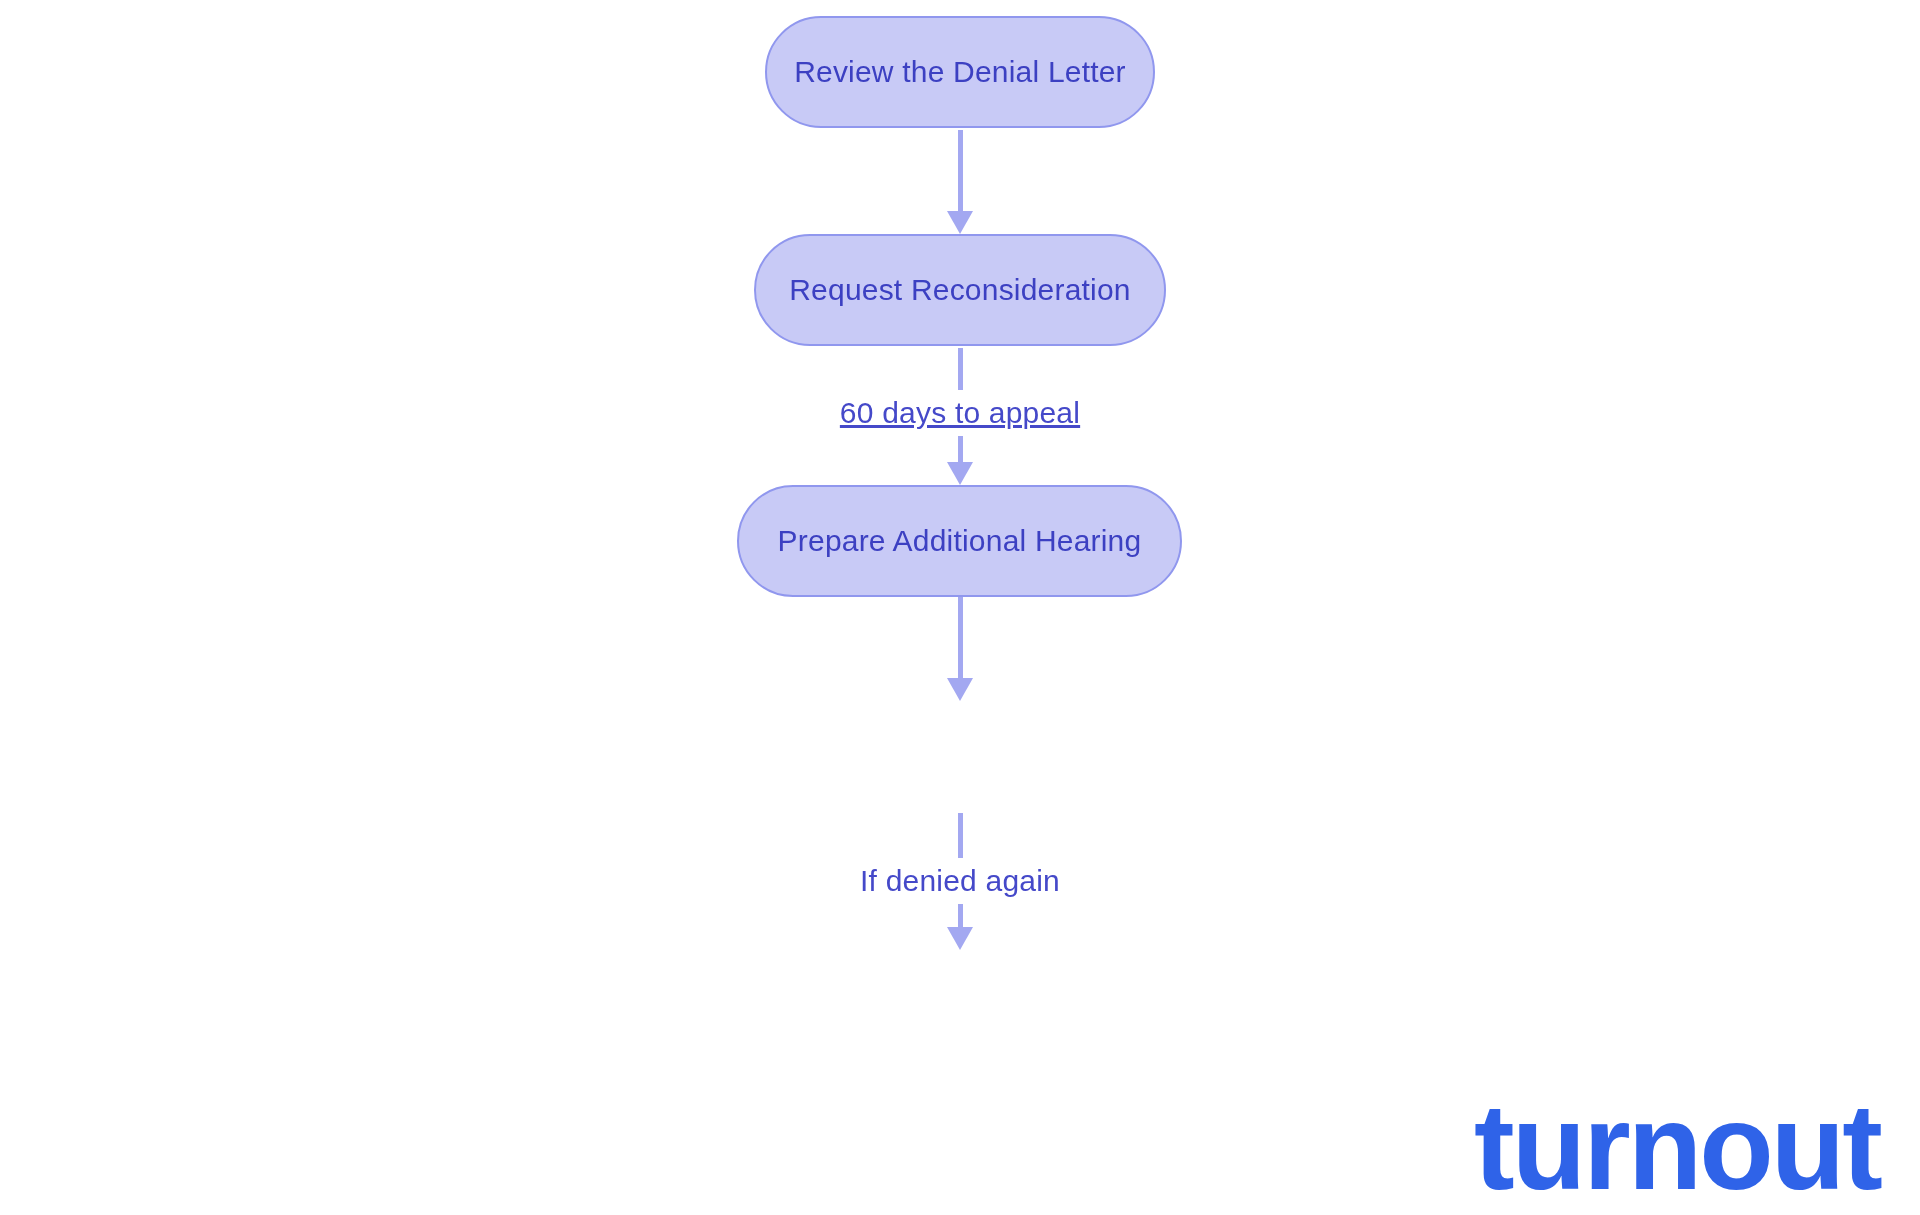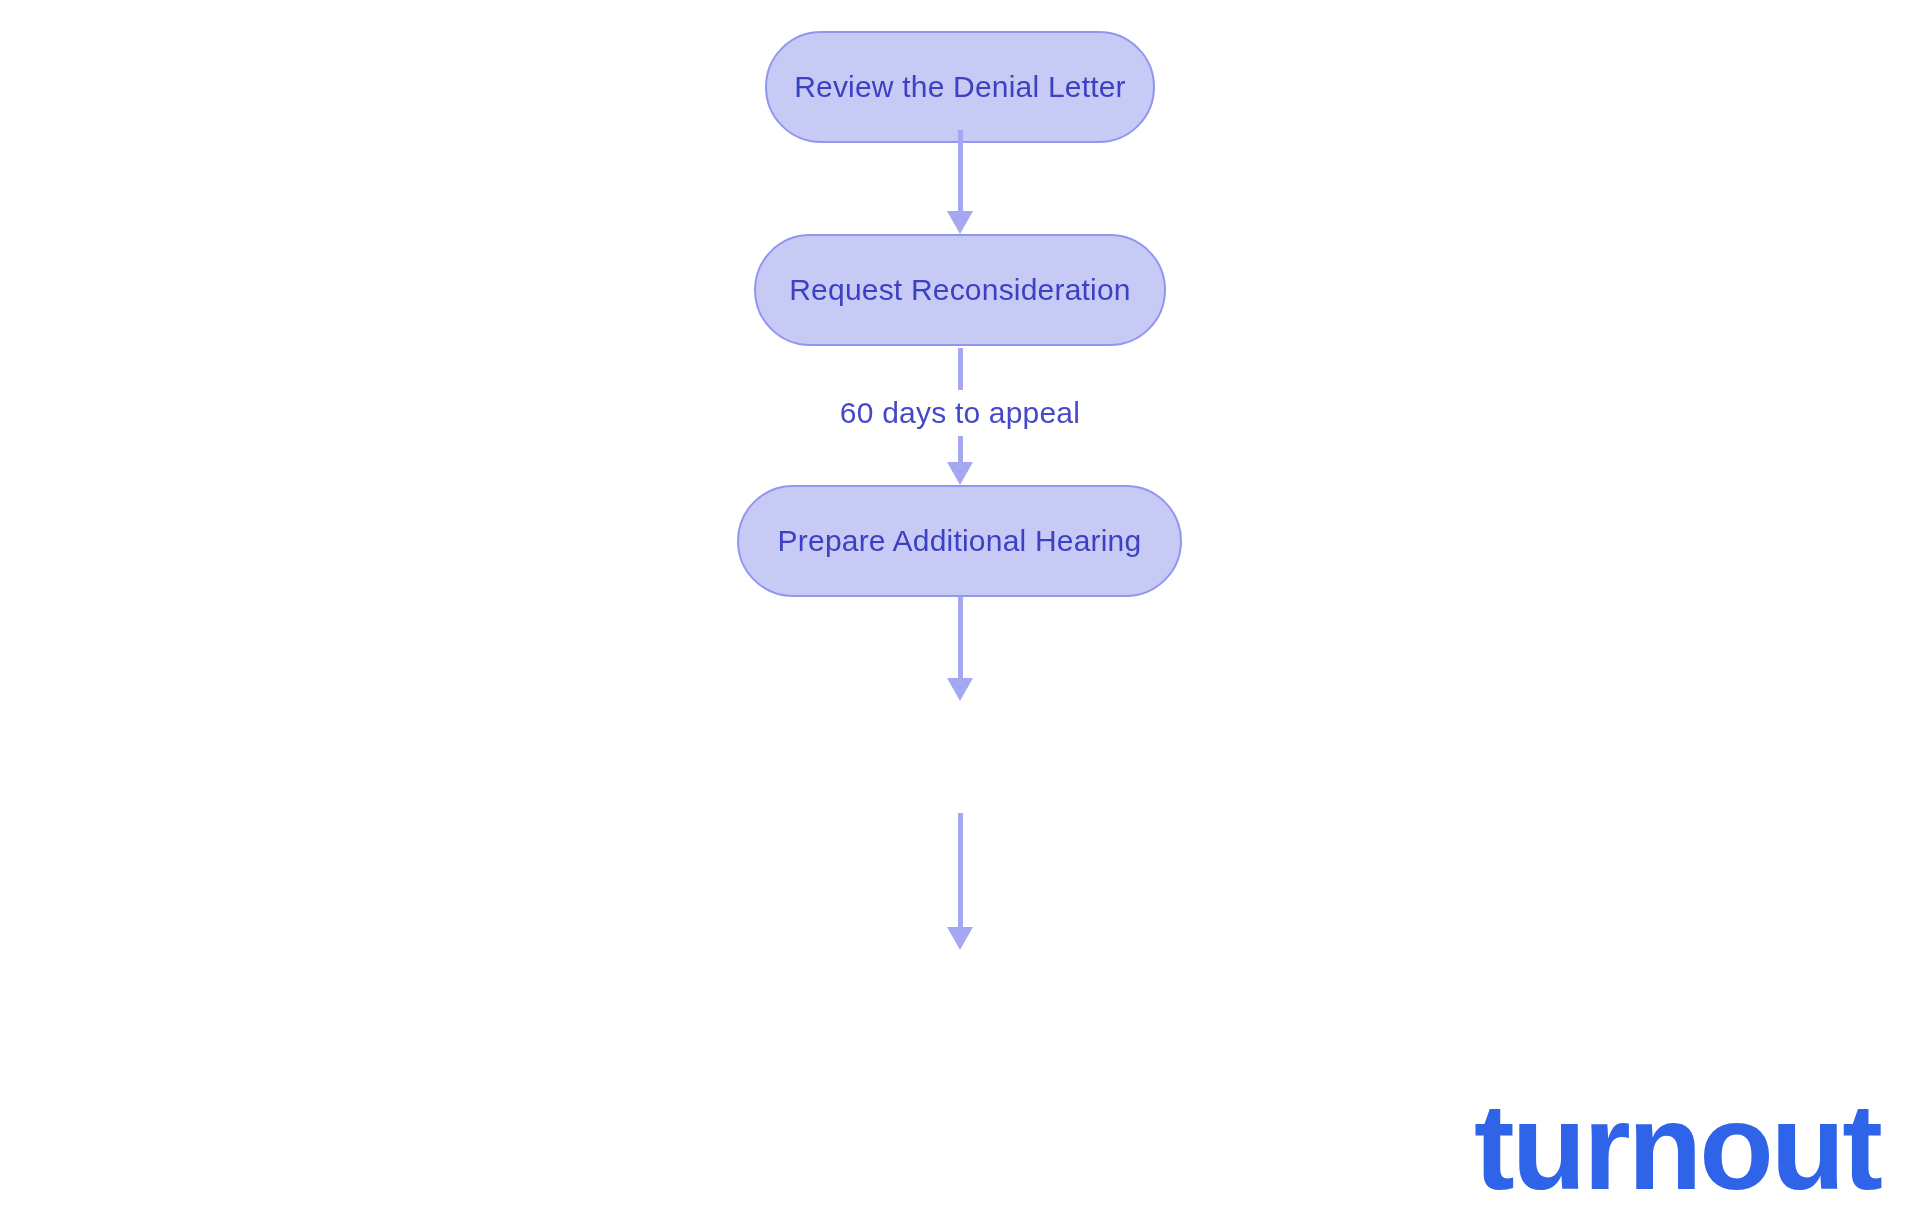--- a/index.html
+++ b/index.html
@@ -25,21 +25,21 @@
     border: 2px solid #9097ee;
     box-sizing: border-box;
     display: flex;
     align-items: center;
     justify-content: center;
     font-size: 30px;
     color: #3c40c2;
     white-space: nowrap;
     letter-spacing: 0.2px;
   }
-  .node-1 { left: 765px; top: 31px;  width: 390px; }
+  .node-1 { left: 765px; top: 16px;  width: 390px; }
   .node-2 { left: 754px; top: 234px; width: 412px; }
   .node-3 { left: 737px; top: 485px; width: 445px; }
   .node-4 { left: 796px; top: 701px; width: 328px; }
   .node-5 { left: 775px; top: 950px; width: 370px; }
 
   .edge-line {
     position: absolute;
     left: 958px;
     width: 5px;
     background: #a3a8f1;
@@ -67,21 +67,21 @@
     position: absolute;
     left: 960px;
     transform: translate(-50%, -50%);
     background: #ffffff;
     padding: 6px 10px;
     font-size: 30px;
     color: #4549c9;
     white-space: nowrap;
     letter-spacing: 0.2px;
   }
-  .label-2 { top: 413px; }
+  .label-2 { top: 413px; text-decoration: underline; }
   .label-4 { top: 881px; }
 
   .logo {
     position: absolute;
     left: 1450px;
     top: 1086px;
     font-size: 122px;
     font-weight: 700;
     letter-spacing: -3px;
     line-height: 1;
@@ -113,16 +113,17 @@
 
   <div class="edge-line line-2"></div>
   <div class="edge-head head-2"></div>
   <div class="edge-label label-2">60 days to appeal</div>
 
   <div class="edge-line line-3"></div>
   <div class="edge-head head-3"></div>
 
   <div class="edge-line line-4"></div>
   <div class="edge-head head-4"></div>
+  <div class="edge-label label-4">If denied again</div>
 
   <div class="logo">turnout</div>
 
 </div>
 
 </body></html>

